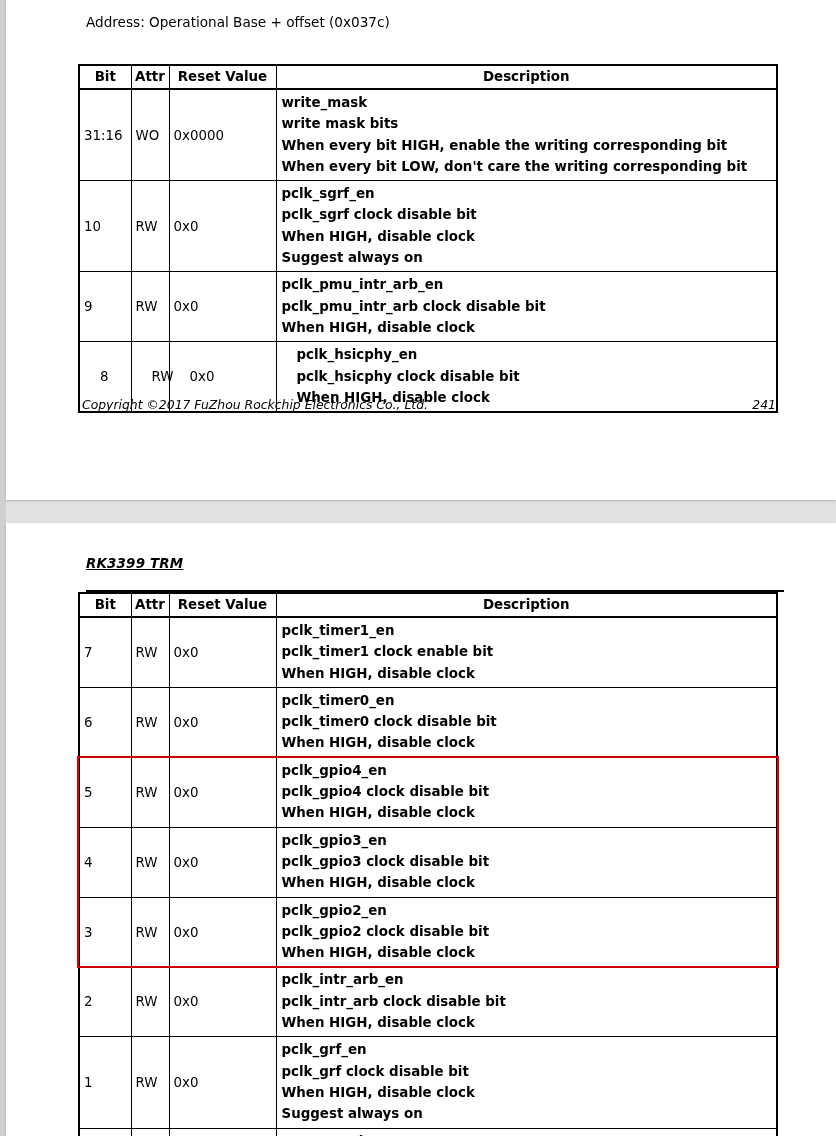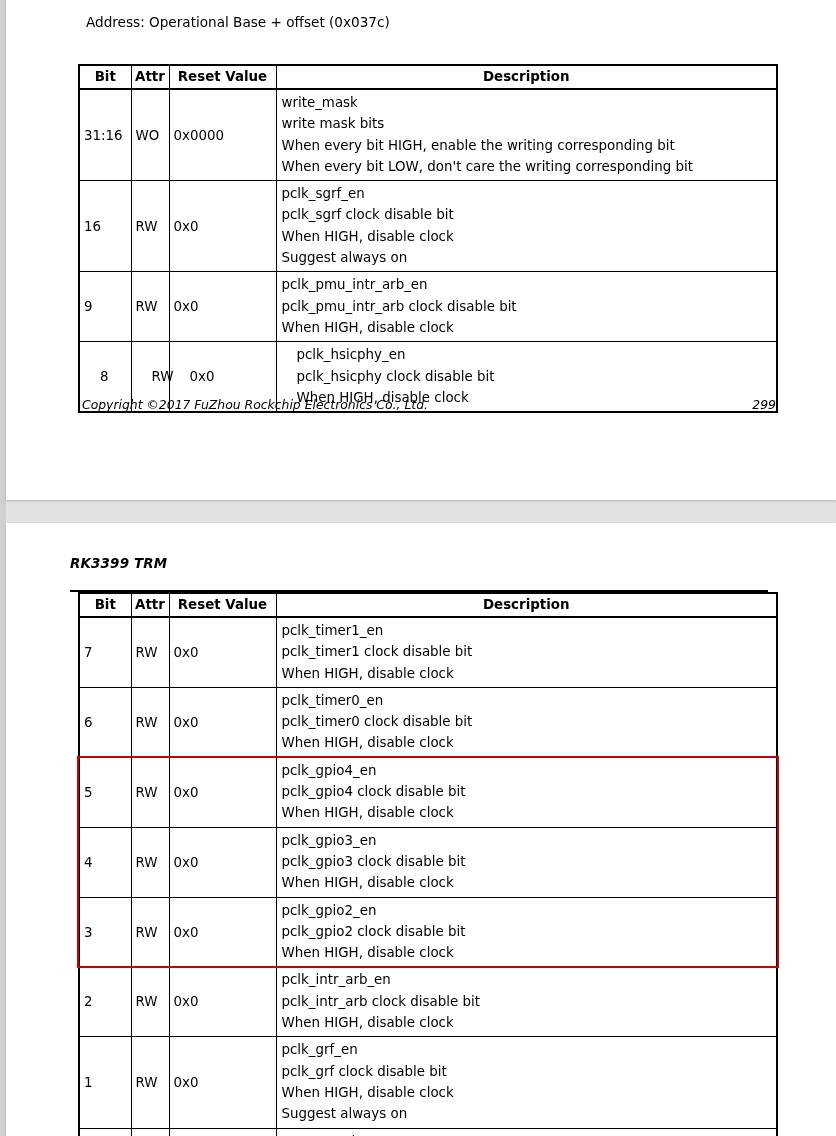--- a/index.html
+++ b/index.html
@@ -57,25 +57,26 @@
   .reg-line {
     font-size: 13.6px;
     line-height: 17px;
     margin: 8px;
     white-space: nowrap;
   }
 
   
   .run-head {
     position: absolute;
-    left: 64px;
+    left: 80px;
     top: 30px;
     width: 698px;
     border-bottom: 2.5px solid #000;
     padding-bottom: 18px;
+    text-decoration: underline;
   }
   .run-head-title {
     font-size: 13.4px;
     font-weight: bold;
     font-style: italic;
     line-height: 17px;
     letter-spacing: 0.2px;
   }
 
   
@@ -134,20 +135,21 @@
   table.reg tbody td.cell-reset {
     vertical-align: middle;
     padding: 0 0 0 4px;
     line-height: 17px;
     white-space: nowrap;
   }
   table.reg tbody td.cell-bit { border-left: 2.6px solid #000; margin-left: 9px; }
   table.reg tbody td.cell-desc {
     padding: 2px 0 3px 5px;
     border-right: 2.6px solid #000;
+    font-weight: bold;
   }
   table.reg tbody tr:last-child td { border-bottom: 2.6px solid #000; padding-left: 20px; }
 
   .desc-line {
     line-height: 21.3px;
     font-size: 13.4px;
     white-space: nowrap;
   }
 
   
@@ -202,21 +204,21 @@
               <td class="cell-attr">WO</td>
               <td class="cell-reset">0x0000</td>
               <td class="cell-desc">
                 <div class="desc-line">write_mask</div>
                 <div class="desc-line">write mask bits</div>
                 <div class="desc-line">When every bit HIGH, enable the writing corresponding bit</div>
                 <div class="desc-line">When every bit LOW, don't care the writing corresponding bit</div>
               </td>
             </tr>
             <tr>
-              <td class="cell-bit">16</td>
+              <td class="cell-bit">10</td>
               <td class="cell-attr">RW</td>
               <td class="cell-reset">0x0</td>
               <td class="cell-desc">
                 <div class="desc-line">pclk_sgrf_en</div>
                 <div class="desc-line">pclk_sgrf clock disable bit</div>
                 <div class="desc-line">When HIGH, disable clock</div>
                 <div class="desc-line">Suggest always on</div>
               </td>
             </tr>
             <tr>
@@ -237,21 +239,21 @@
                 <div class="desc-line">pclk_hsicphy_en</div>
                 <div class="desc-line">pclk_hsicphy clock disable bit</div>
                 <div class="desc-line">When HIGH, disable clock</div>
               </td>
             </tr>
           </tbody>
       </table>
 
       <div class="footer">
         <span>Copyright ©2017 FuZhou Rockchip Electronics Co., Ltd.</span>
-        <span>299</span>
+        <span>241</span>
       </div>
 
     </div>
   </div>
 
   <div class="page page-two">
     <div class="page-inner">
 
       <div class="run-head">
         <span class="run-head-title">RK3399 TRM</span>
@@ -272,21 +274,21 @@
             <th class="th-desc">Description</th>
           </tr>
         </thead>
         <tbody>
             <tr>
               <td class="cell-bit">7</td>
               <td class="cell-attr">RW</td>
               <td class="cell-reset">0x0</td>
               <td class="cell-desc">
                 <div class="desc-line">pclk_timer1_en</div>
-                <div class="desc-line">pclk_timer1 clock disable bit</div>
+                <div class="desc-line">pclk_timer1 clock enable bit</div>
                 <div class="desc-line">When HIGH, disable clock</div>
               </td>
             </tr>
             <tr>
               <td class="cell-bit">6</td>
               <td class="cell-attr">RW</td>
               <td class="cell-reset">0x0</td>
               <td class="cell-desc">
                 <div class="desc-line">pclk_timer0_en</div>
                 <div class="desc-line">pclk_timer0 clock disable bit</div>

